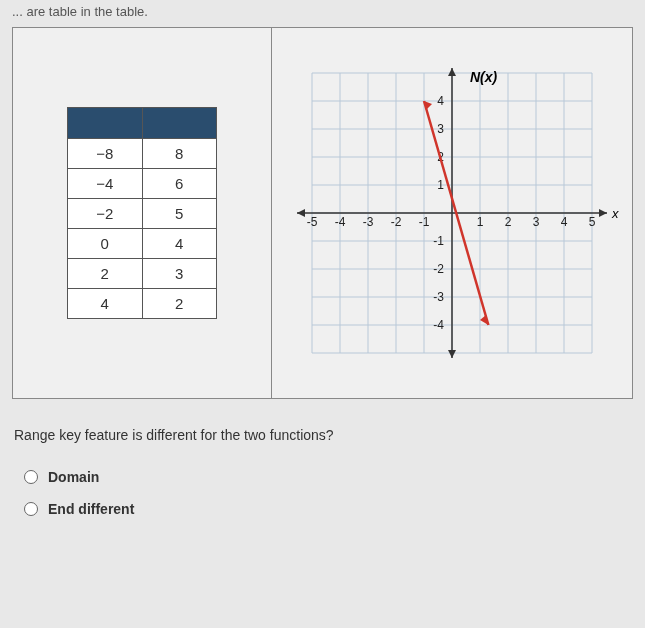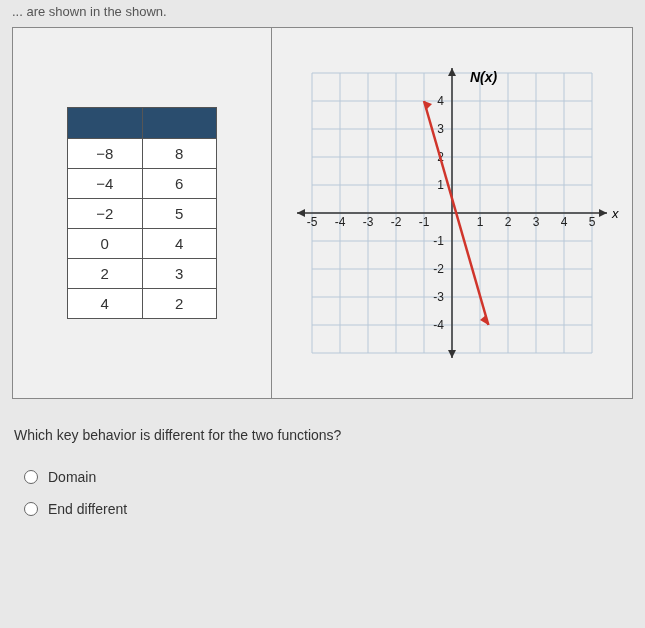--- a/index.html
+++ b/index.html
@@ -64,20 +64,21 @@
       padding: 28px 14px 10px 14px;
     }
     .question-text {
       font-size: 14px;
       margin-bottom: 18px;
     }
     .option-row {
       display: flex;
       align-items: center;
       padding: 8px 10px;
+      font-weight: bold;
     }
     .radio {
       width: 12px;
       height: 12px;
       border: 1.5px solid #666;
       border-radius: 50%;
       margin-right: 10px;
       background: white;
     }
     svg.chart {
@@ -101,21 +102,21 @@
       stroke: #d0352b;
       stroke-width: 2.5;
     }
     .arrow {
       fill: #333;
     }
   </style>
 </head>
 <body>
 
-<div class="header-text">... are shown in the shown.</div>
+<div class="header-text">... are table in the table.</div>
 
 <div class="main-box">
   <div class="left-pane">
     <table class="data-table">
       <tbody>
           <tr>
             <th></th>
             <th></th>
           </tr>
       <tr>
@@ -206,21 +207,21 @@
       <text x="330" y="160" font-style="italic" font-size="13">x</text>
 
       <line class="func-line" x1="142" y1="43" x2="206.4" y2="267"></line>
       <polygon fill="#d0352b" points="142,43 150,46 144,52"></polygon>
       <polygon fill="#d0352b" points="206.4,267 204,257 198,262"></polygon>
     </svg>
   </div>
 </div>
 
 <div class="question-area">
-  <div class="question-text">Which key behavior is different for the two functions?</div>
+  <div class="question-text">Range key feature is different for the two functions?</div>
 
   <div class="option-row">
     <span class="radio"></span>
     <span>Domain</span>
   </div>
   <div class="option-row">
     <span class="radio"></span>
     <span>End different</span>
   </div>
 </div>

